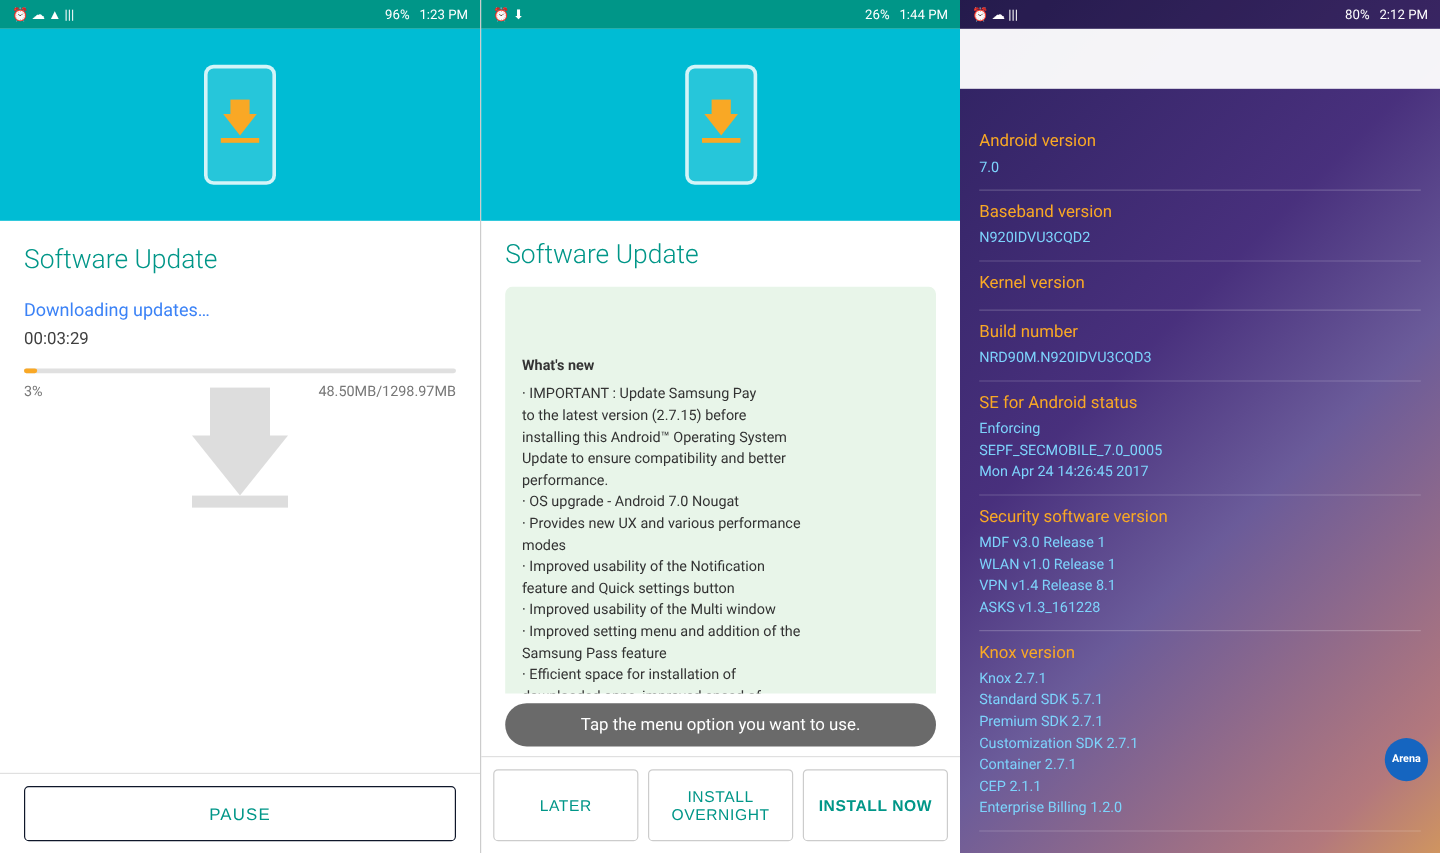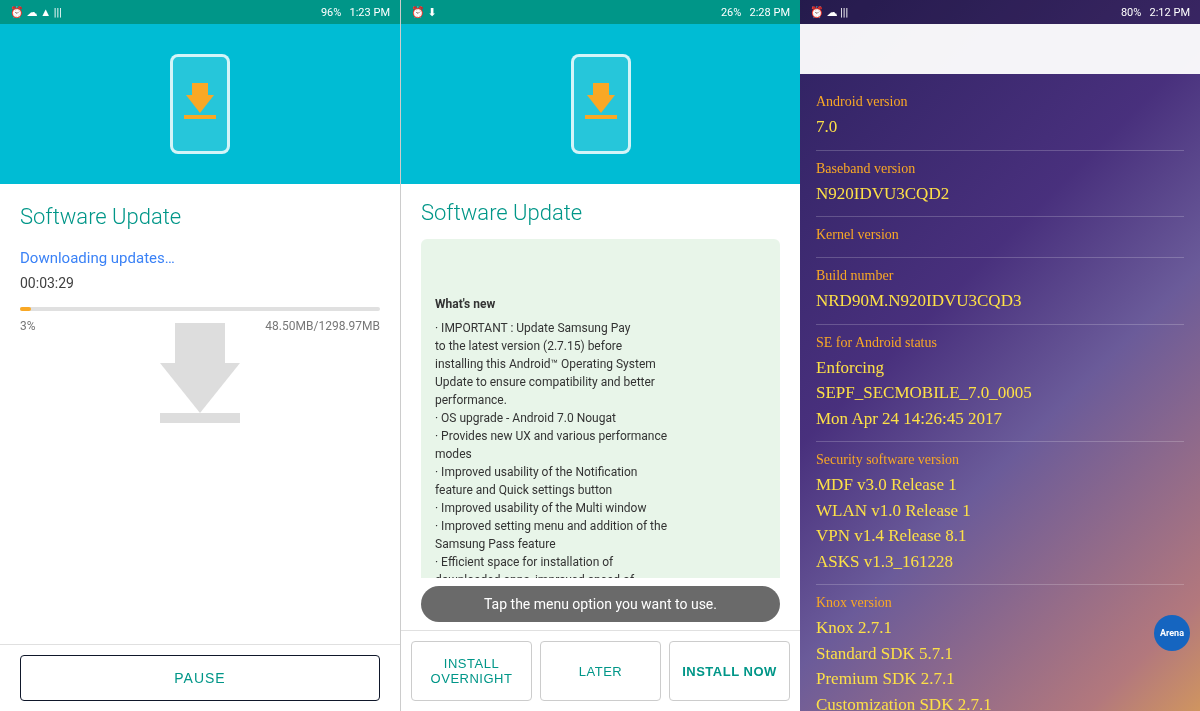--- a/index.html
+++ b/index.html
@@ -285,37 +285,36 @@
     .panel3-top-white {
       position: relative;
       z-index: 2;
       background: rgba(255,255,255,0.95);
       height: 50px;
     }
     .panel3-content {
       position: relative;
       z-index: 2;
       flex: 1;
-      padding: 10px 16px;
+      padding: 26px 16px;
       overflow: hidden;
-      font-family: Liberation Serif, serif;
     }
     .info-section {
       border-bottom: 1px solid rgba(255,255,255,0.2);
       padding: 10px 0;
     }
     .info-label {
       color: #f9a825;
       font-size: 14px;
       font-weight: 400;
       margin-bottom: 4px;
     }
     .info-value {
-      color: #fde047;
-      font-size: 17px;
+      color: #7dd3fc;
+      font-size: 12px;
       line-height: 1.5;
     }
     .arena-fab {
       position: absolute;
       bottom: 60px;
       right: 10px;
       z-index: 10;
       width: 36px;
       height: 36px;
       background: #1565c0;
@@ -365,40 +364,40 @@
   <div class="footer-1">
     <button class="pause-btn">PAUSE</button>
   </div>
 </div>
 
 <div class="panel2">
   <div class="status-bar-2">
     <span>⏰ ⬇</span>
     <span>
       <span>26%</span> &nbsp;
-      <span>2:28 PM</span>
+      <span>1:44 PM</span>
     </span>
   </div>
   <div class="header-2">
     <div class="phone-icon-1">
       <div class="phone-body"></div>
       <div class="download-arrow"></div>
     </div>
   </div>
   <div class="content-2">
     <div class="title-2">Software Update</div>
     <div class="whats-new-box">
       <div class="whats-new-title">What's new</div>
       <div>· IMPORTANT : Update Samsung Pay<br>to the latest version (2.7.15) before<br>installing this Android™ Operating System<br>Update to ensure compatibility and better<br>performance.<br>· OS upgrade - Android 7.0 Nougat<br>· Provides new UX and various performance<br>modes<br>· Improved usability of the Notification<br>feature and Quick settings button<br>· Improved usability of the Multi window<br>· Improved setting menu and addition of the<br>Samsung Pass feature<br>· Efficient space for installation of<br>downloaded apps, improved speed of<br>system upgrade and app installation<br>· Settings for the following have been reset :<br>Network<br><br>※ If you are using Gear IconX, please make<br>sure to update to the latest version before<br>u...</div>
     </div>
   </div>
   <div class="tooltip-bar">Tap the menu option you want to use.</div>
   <div class="footer-2">
+    <button class="footer-btn">LATER</button>
     <button class="footer-btn">INSTALL OVERNIGHT</button>
-    <button class="footer-btn">LATER</button>
     <button class="footer-btn install-now">INSTALL NOW</button>
   </div>
 </div>
 
 <div class="panel3">
   <div class="panel3-bg"></div>
   <div class="status-bar-3">
     <span>⏰ ☁ |||</span>
     <span>
       <span>80%</span> &nbsp;

